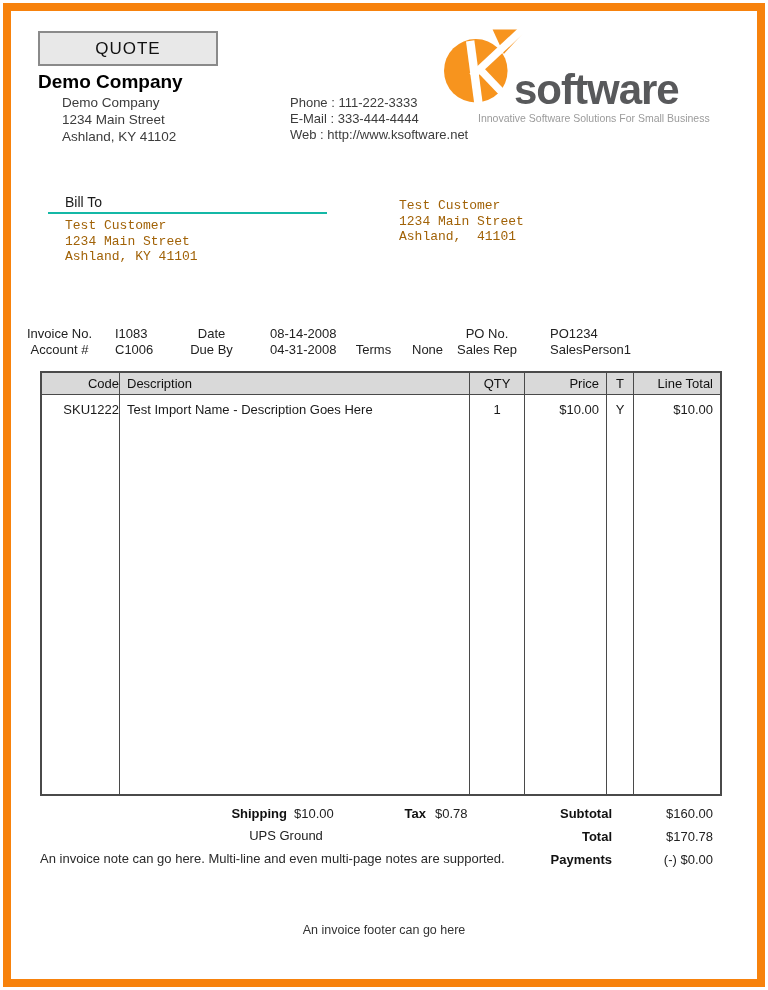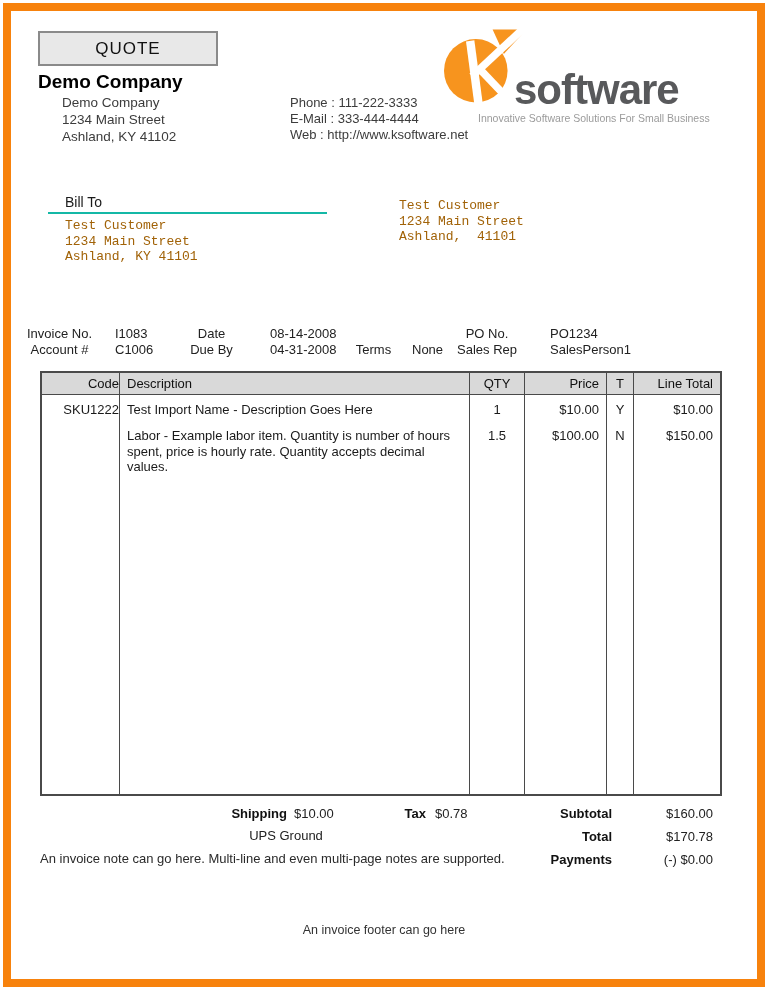--- a/index.html
+++ b/index.html
@@ -167,28 +167,20 @@
 
         <div class="tr row1">
           <div class="td col-code">SKU1222</div>
           <div class="td col-desc">Test Import Name - Description Goes Here</div>
           <div class="td col-qty">1</div>
           <div class="td col-price">$10.00</div>
           <div class="td col-t">Y</div>
           <div class="td col-total">$10.00</div>
         </div>
 
-        <div class="tr row2">
-          <div class="td col-code"></div>
-          <div class="td col-desc">Labor - Example labor item. Quantity is number of hours spent, price is hourly rate. Quantity accepts decimal values.</div>
-          <div class="td col-qty">1.5</div>
-          <div class="td col-price">$100.00</div>
-          <div class="td col-t">N</div>
-          <div class="td col-total">$150.00</div>
-        </div>
 
         <div class="tr filler">
           <div class="td col-code"></div>
           <div class="td col-desc"></div>
           <div class="td col-qty"></div>
           <div class="td col-price"></div>
           <div class="td col-t"></div>
           <div class="td col-total"></div>
         </div>
       </div>

